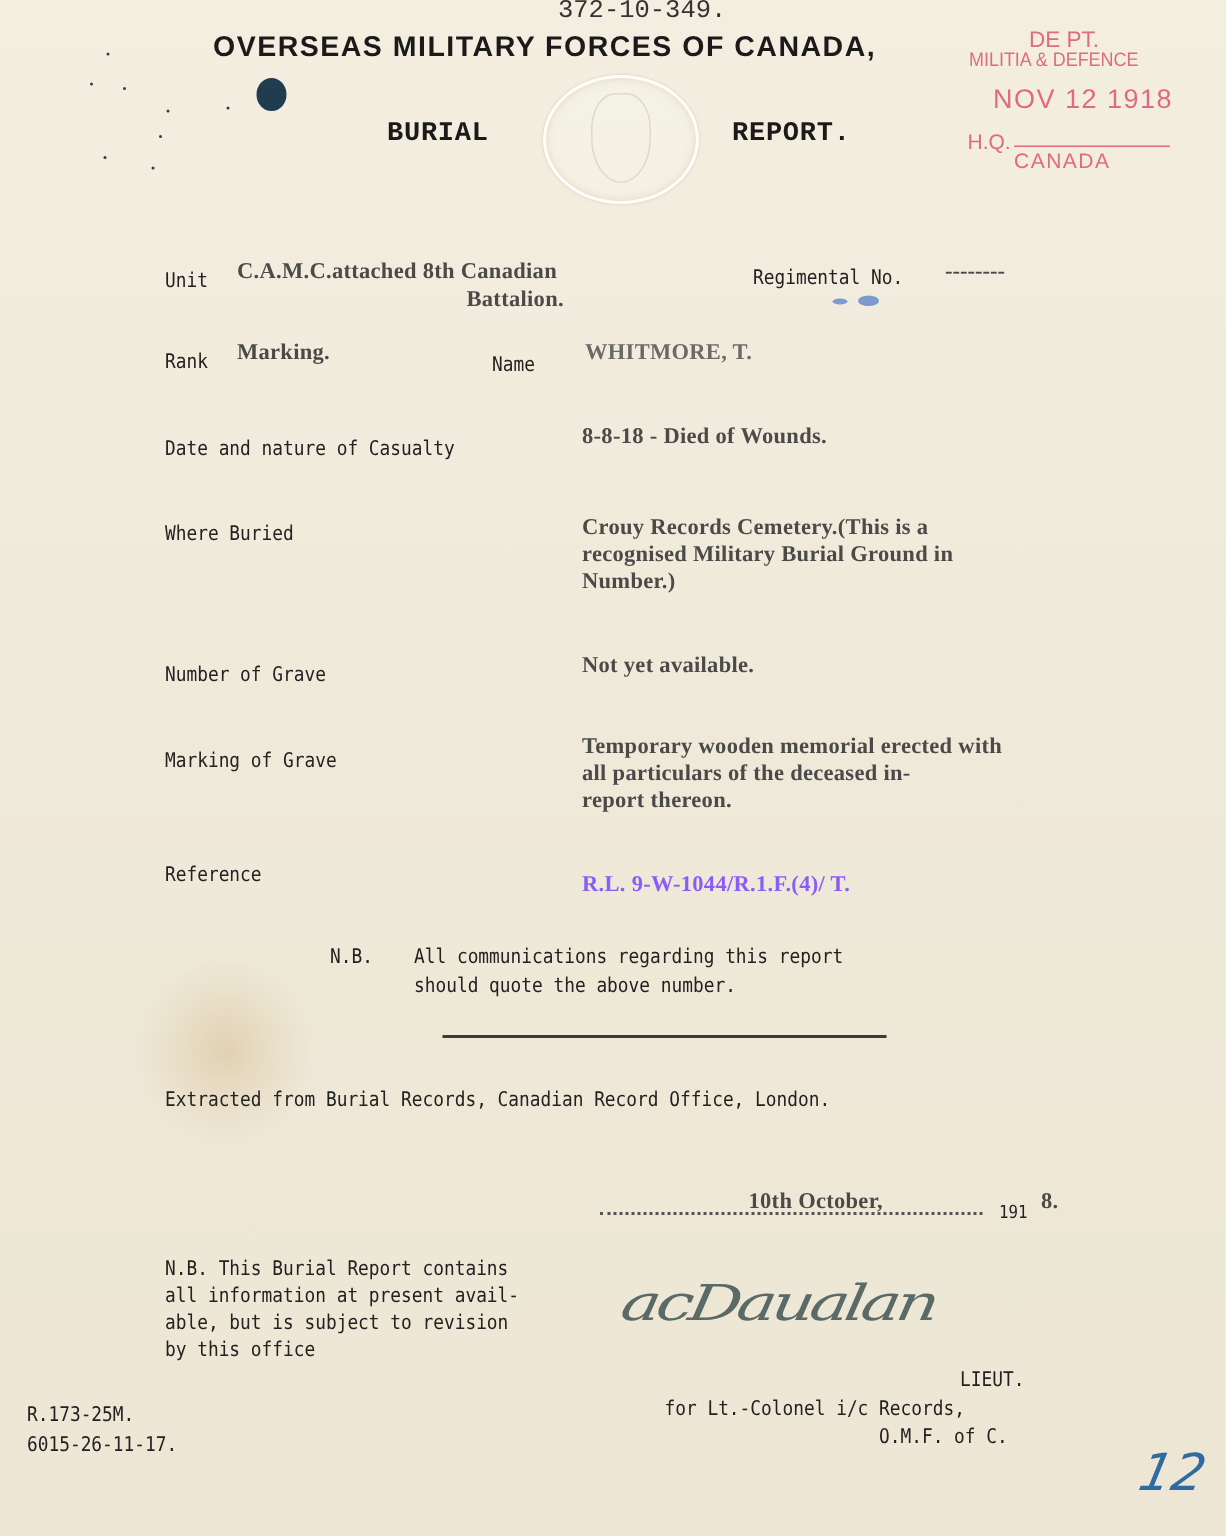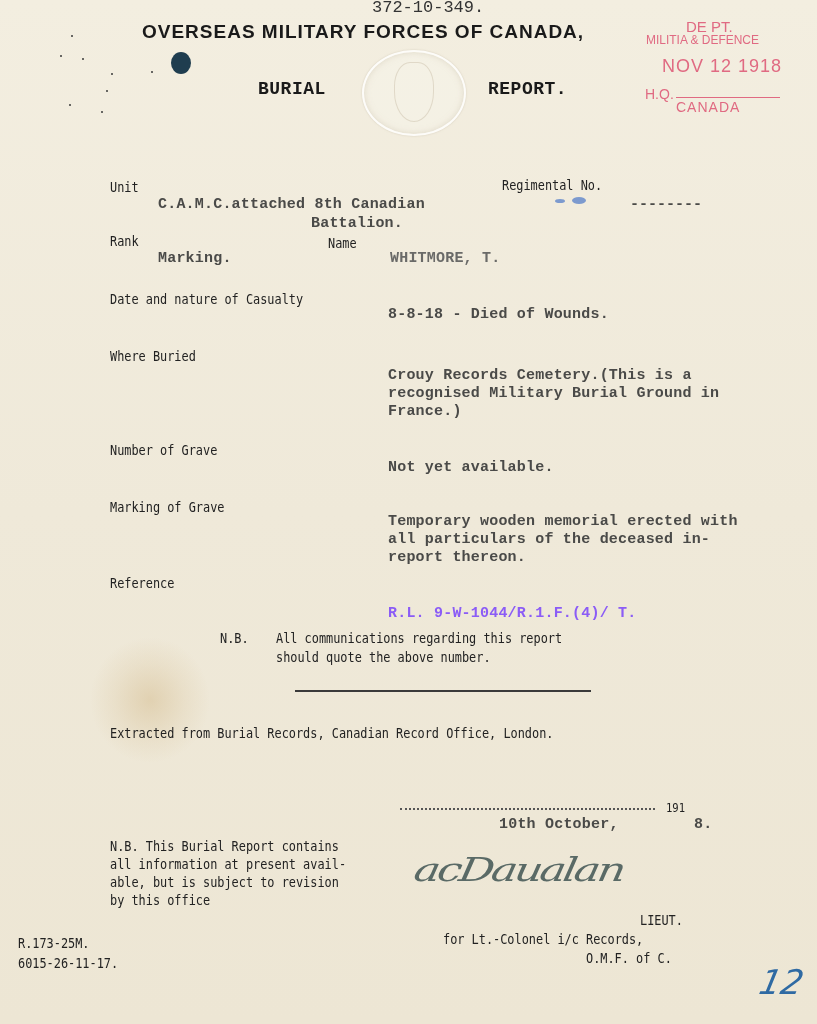--- a/index.html
+++ b/index.html
@@ -19,22 +19,22 @@
     .abs { position: absolute; white-space: nowrap; }
     .header-title {
       font-family: "Liberation Sans", sans-serif; font-weight: bold;
       font-size: 19px; letter-spacing: 1px; color: #1a1a1a;
     }
     .sub-title {
       font-family: Liberation Mono, monospace; font-weight: bold;
       font-size: 18px; letter-spacing: 0.5px; color: #1a1a1a;
     }
     .typed {
-      font-family: Liberation Mono, monospace; font-weight: bold;
-      font-size: 15px; color: #4a4a48; letter-spacing: 0.2px; line-height: 18px; margin-top: 24px;
+      font-family: Liberation Serif, serif; font-weight: bold;
+      font-size: 15px; color: #4a4a48; letter-spacing: 0.2px; line-height: 18px;
     }
     .label {
       font-family: "DejaVu Sans Mono", monospace; font-size: 13.5px;
       color: #222; transform: scaleX(0.88); transform-origin: left top;
     }
     .print {
       font-family: "DejaVu Sans Mono", monospace; font-size: 13.5px;
       color: #222; line-height: 18px; transform: scaleX(0.88); transform-origin: left top;
     }
     .file-no {
@@ -120,21 +120,21 @@
 <div class="abs typed" style="left:158px;top:226px">Marking.</div>
 <div class="abs label" style="left:328px;top:235px">Name</div>
 <div class="abs typed" style="left:390px;top:226px;color:#6a6a68">WHITMORE,  T.</div>
 
 <div class="abs label" style="left:110px;top:291px">Date and nature of Casualty</div>
 <div class="abs typed" style="left:388px;top:282px">8-8-18 - Died of Wounds.</div>
 
 <div class="abs label" style="left:110px;top:348px">Where Buried</div>
 <div class="abs typed" style="left:388px;top:343px">Crouy Records Cemetery.(This is a</div>
 <div class="abs typed" style="left:388px;top:361px">recognised Military Burial Ground in</div>
-<div class="abs typed" style="left:388px;top:379px">France.)</div>
+<div class="abs typed" style="left:388px;top:379px">Number.)</div>
 
 <div class="abs label" style="left:110px;top:442px">Number of Grave</div>
 <div class="abs typed" style="left:388px;top:435px">Not yet available.</div>
 
 <div class="abs label" style="left:110px;top:499px">Marking of Grave</div>
 <div class="abs typed" style="left:388px;top:489px">Temporary wooden memorial erected with</div>
 <div class="abs typed" style="left:388px;top:507px">all particulars of the deceased in-</div>
 <div class="abs typed" style="left:388px;top:525px">report thereon.</div>
 
 <div class="abs label" style="left:110px;top:575px">Reference</div>

